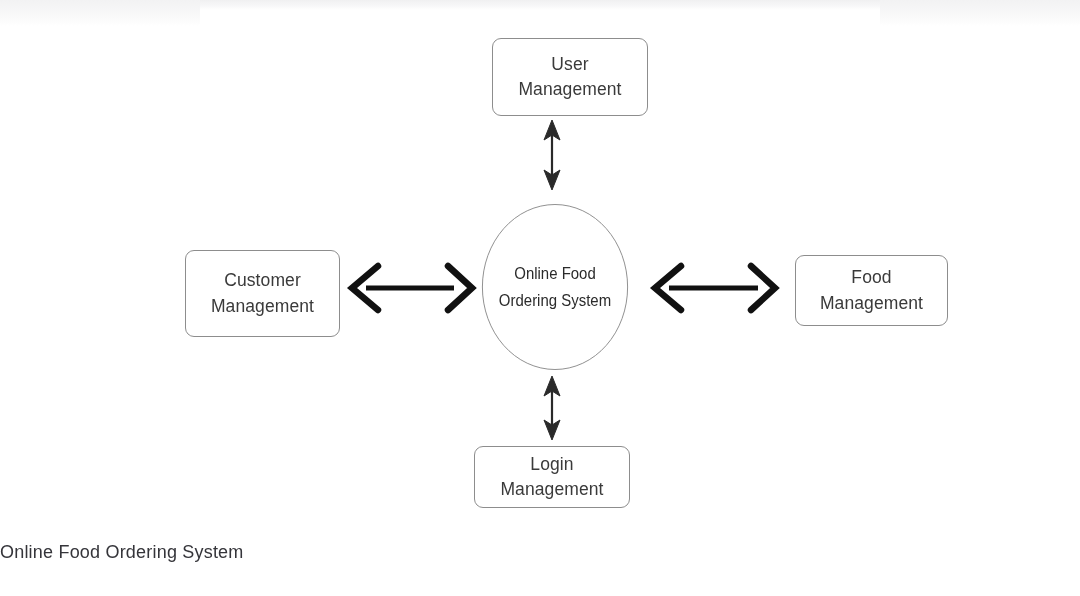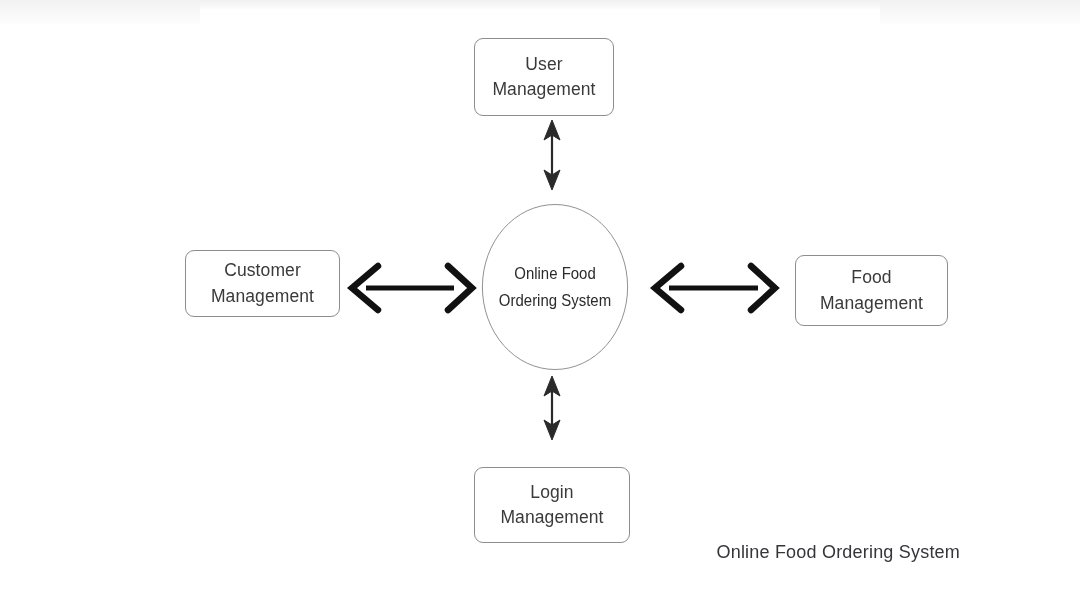--- a/index.html
+++ b/index.html
@@ -57,24 +57,24 @@
     align-items: center;
     justify-content: center;
     color: #3a3a3a;
     font-size: 17.5px;
     line-height: 1.45;
     text-align: center;
     letter-spacing: 0.1px;
   }
   .node-box .ln { display: block; white-space: nowrap; }
 
-  #box-user      { left: 474px; top: 38px;  width: 140px; height: 78px; }
-  #box-customer  { left: 185px; top: 250px; width: 155px; height: 67px; }
+  #box-user      { left: 492px; top: 38px;  width: 156px; height: 78px; }
+  #box-customer  { left: 185px; top: 250px; width: 155px; height: 87px; }
   #box-food      { left: 795px; top: 255px; width: 153px; height: 71px; }
-  #box-login     { left: 474px; top: 467px; width: 156px; height: 76px; }
+  #box-login     { left: 474px; top: 446px; width: 156px; height: 62px; }
 
   
   #circle-center {
     position: absolute;
     left: 472px;
     top: 204px;
     width: 166px;
     height: 166px;
     box-sizing: border-box;
     border: 1.5px solid #8a8a8a;
@@ -102,21 +102,21 @@
     height: 596px;
     pointer-events: none;
   }
 
   
   #diagram-caption {
     position: absolute;
     left: 0;
     top: 542px;
     width: 960px;
-    text-align: right;
+    text-align: left;
     color: #35353a;
     font-size: 18px;
     letter-spacing: 0.2px;
   }
 </style>
 </head>
 <body>
 
 <div id="canvas">
 

